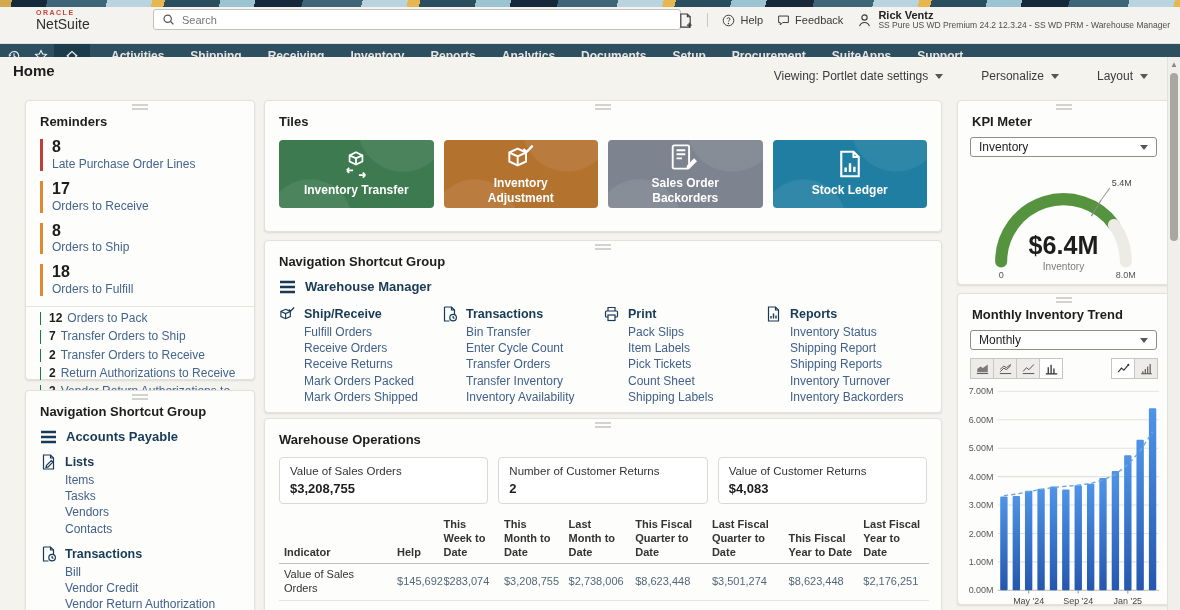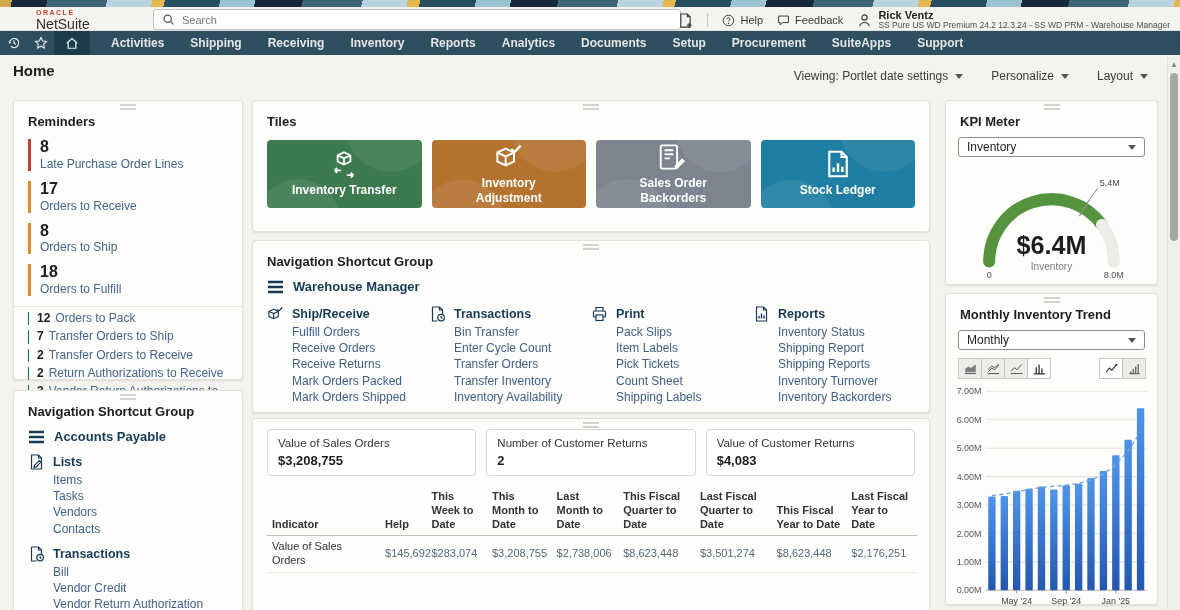--- a/index.html
+++ b/index.html
@@ -6,21 +6,21 @@
   html,body { width:1180px; height:610px; overflow:hidden; font-family:"Liberation Sans", sans-serif; background:#f4f3ee; }
   .ic { display:inline-flex; align-items:center; justify-content:center; flex:none; }
   .ic svg { width:100%; height:100%; }
 
   
   .pattern-strip { height:7px;
     background:
       linear-gradient(100deg, rgba(230,183,79,.9) 0 1%, transparent 1%),
       repeating-linear-gradient(104deg,#16293a 0 46px,#3e6678 46px 104px,#b9d4de 104px 148px,#e6b74f 148px 160px,#2b4d60 160px 214px,#9cc3d2 214px 248px);
   }
-  .topbar { height:24px; background:#f5f3f0; position:relative; border-bottom:1px solid #e2e0dc; }
+  .topbar { height:37px; background:#f5f3f0; position:relative; border-bottom:1px solid #e2e0dc; }
   .brand { position:absolute; left:36px; top:2px; line-height:1; }
   .brand .oracle { font-size:7px; letter-spacing:1.5px; color:#c74634; font-weight:bold; }
   .brand .netsuite { font-size:14px; color:#312d2a; margin-top:1px; }
   .searchbox { position:absolute; left:153px; top:2px; width:528px; height:21px; background:#fff;
     border:1px solid #c2c0bb; border-radius:3px; display:flex; align-items:center; padding:0 8px; gap:7px; color:#555; }
   .searchbox input { border:none; outline:none; flex:1; font-size:11px; font-family:inherit; color:#333; background:transparent; }
   .top-right { position:absolute; right:10px; top:0; height:26px; display:flex; align-items:center; gap:14px; color:#3a3a3a; }
   .tr-item { display:flex; align-items:center; gap:5px; font-size:11px; cursor:pointer; }
   .tr-div { width:1px; height:14px; background:#c9c7c2; }
   .userblock { display:flex; align-items:center; gap:6px; }
@@ -30,26 +30,26 @@
 
   .navbar { height:24px; background:#2e4f60; display:flex; align-items:stretch; color:#fff; }
   .nav-iconbtn { width:27px; display:flex; align-items:center; justify-content:center; color:#e9eef1; cursor:pointer; }
   .nav-iconbtn.active { background:#1d3c4b; width:36px; }
   .nav-menu { display:flex; align-items:center; margin-left:8px; }
   .nav-item { font-size:12px; font-weight:bold; color:#e5e5e5; padding:0 13px; cursor:pointer; text-decoration:none; }
 
   
   .content { position:absolute; top:57px; left:0; right:0; bottom:0; overflow:hidden; background:#f4f3ee; }
   .page-head { position:absolute; top:5px; left:13px; font-size:15px; font-weight:bold; color:#1d1d1d; }
-  .page-controls { position:absolute; top:12px; right:32px; display:flex; gap:28px; }
+  .page-controls { position:absolute; top:12px; right:32px; display:flex; gap:38px; }
   .pc-item { display:flex; align-items:center; gap:7px; font-size:12px; color:#3c3c3c; cursor:pointer; }
   .caret { width:0; height:0; border-left:4px solid transparent; border-right:4px solid transparent; border-top:5px solid #555; }
 
   .portlet { position:absolute; background:#fdfdfb; border:1px solid #e3e1db; border-radius:4px;
-    box-shadow:0 1px 2px rgba(0,0,0,.10); }
+    box-shadow:0 1px 2px rgba(0,0,0,.10);margin-left:12px; }
   .drag { position:absolute; top:3px; left:50%; width:16px; height:6px; margin-left:-8px;
     border-top:2px solid #d4d2cc; border-bottom:2px solid #d4d2cc; cursor:grab; }
   .ptitle { font-size:13px; font-weight:bold; color:#1d1d1d; padding:13px 14px 0 14px; }
 
   
   .rem-f { margin:10px 0 0 14px; border-left:3px solid #df8a2d; padding-left:9px; cursor:pointer; }
   .rem-count { font-size:16px; font-weight:bold; color:#1d1d1d; line-height:1.05; }
   .rem-label { font-size:12px; color:#44658c; margin-top:1px; }
   .rem-divider { border-top:1px solid #e6e4df; margin:10px 0 4px 0; }
   .rem-c { margin:5px 0 0 14px; border-left:1px solid #15803d; padding-left:8px; font-size:12px; color:#44658c; cursor:pointer; line-height:1.1; }
@@ -426,20 +426,21 @@
           <a class="nsg-link">Shipping Report</a>
           <a class="nsg-link">Shipping Reports</a>
           <a class="nsg-link">Inventory Turnover</a>
           <a class="nsg-link">Inventory Backorders</a>
         </div>
       </div>
   </div>
 
   <div class="portlet" style="left:252px; top:361px; width:678px; height:230px;">
     <div class="drag"></div>
+    <div class="ptitle">Warehouse Operations</div>
     <div class="ops-cards" id="ops-cards">
         <div class="ops-card">
      <div class="ops-label">Value of Sales Orders</div>
      <div class="ops-value">$3,208,755</div>
         </div>
         <div class="ops-card">
      <div class="ops-label">Number of Customer Returns</div>
      <div class="ops-value">2</div>
         </div>
         <div class="ops-card">

